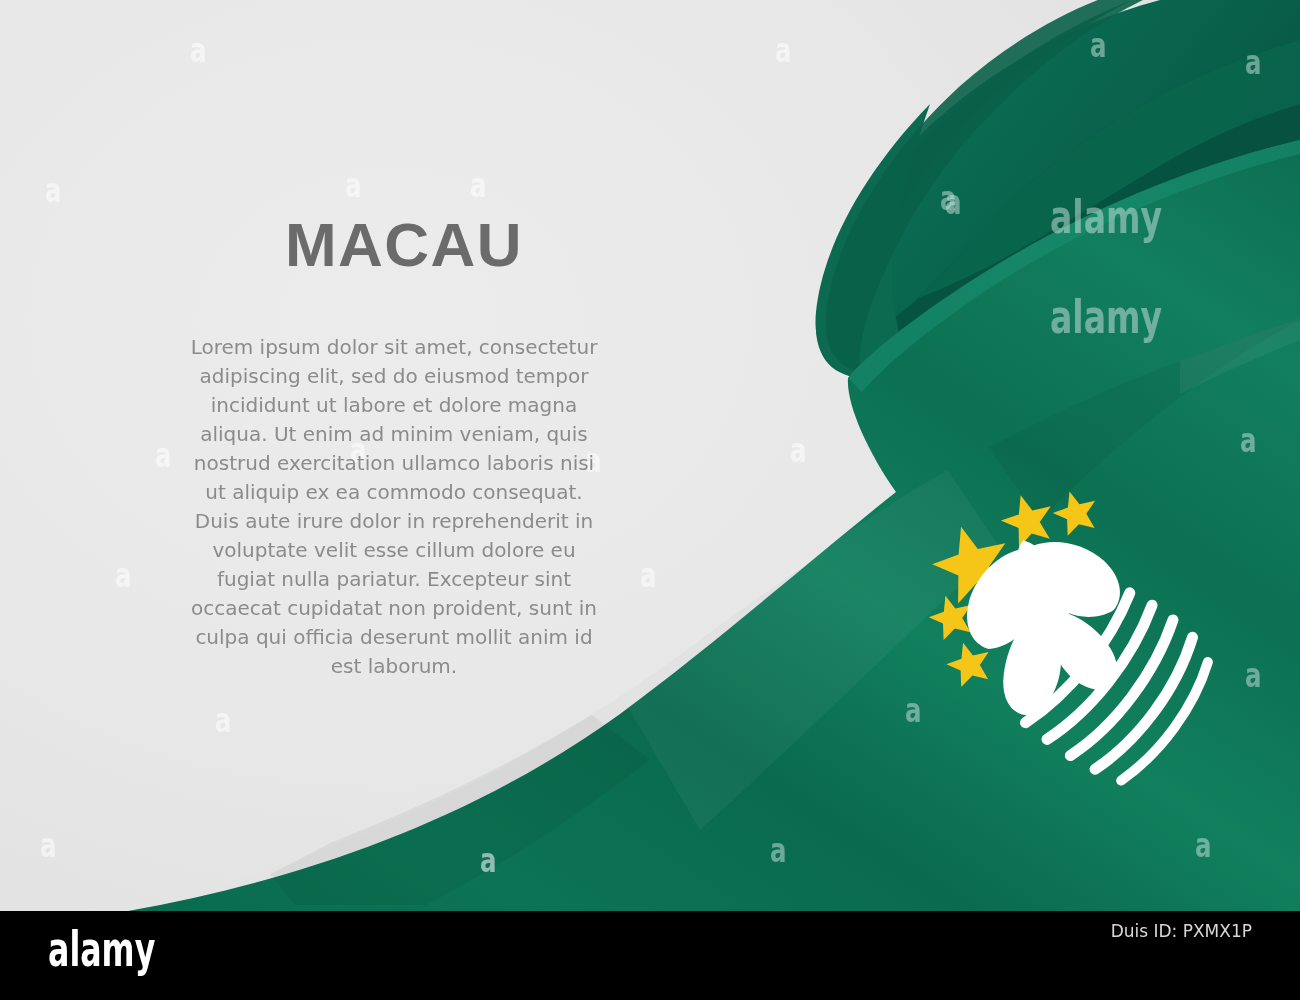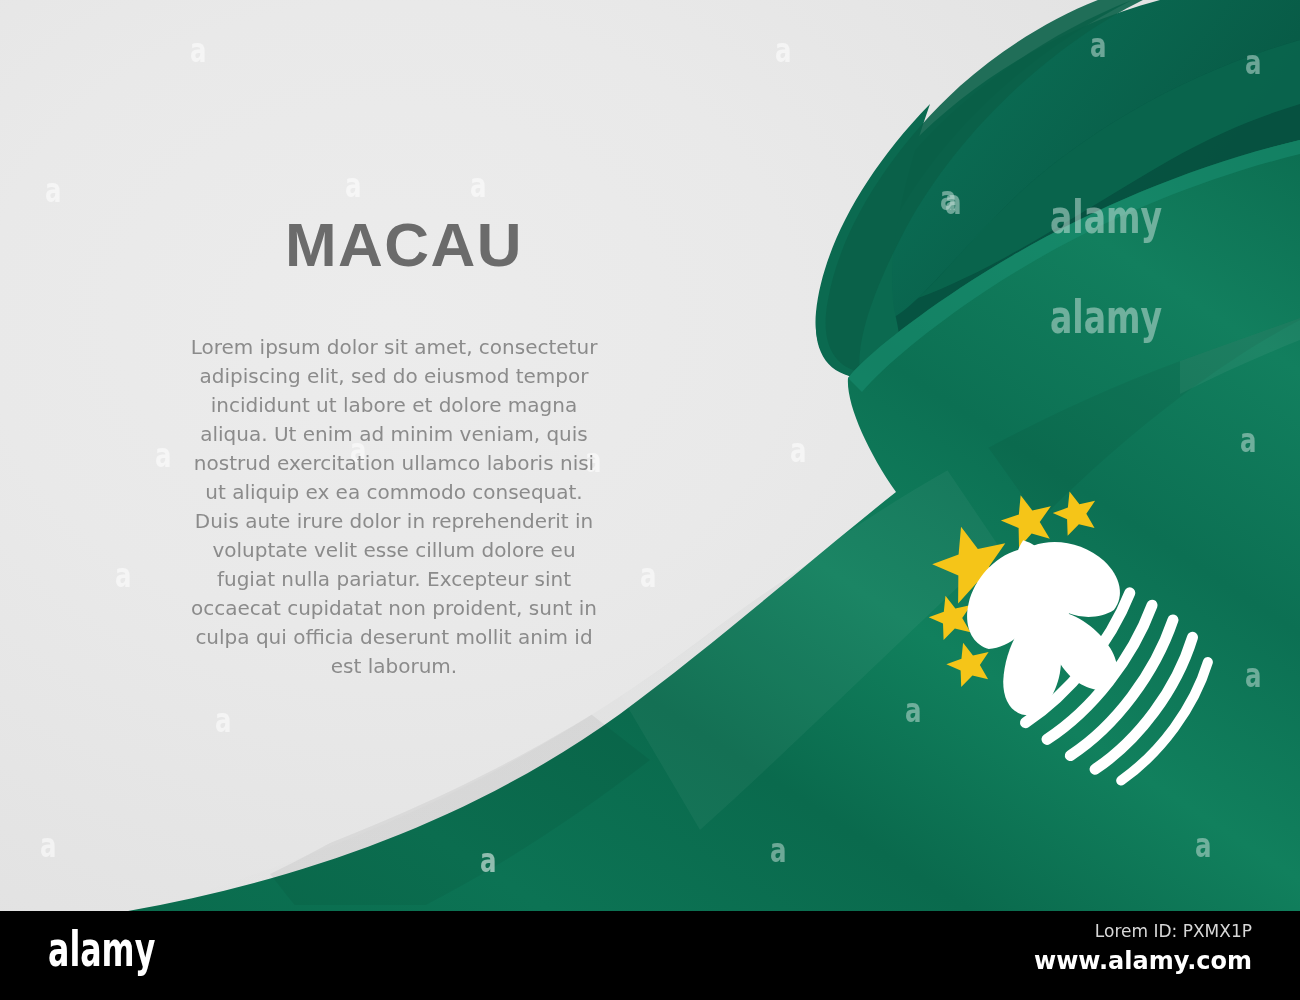--- a/index.html
+++ b/index.html
@@ -321,17 +321,16 @@
 
     <div class="textcol">
       <h1 class="title">MACAU</h1>
       <p class="body-copy">Lorem ipsum dolor sit amet, consectetur adipiscing elit, sed do eiusmod tempor incididunt ut labore et dolore magna aliqua. Ut enim ad minim veniam, quis nostrud exercitation ullamco laboris nisi ut aliquip ex ea commodo consequat. Duis aute irure dolor in reprehenderit in voluptate velit esse cillum dolore eu fugiat nulla pariatur. Excepteur sint occaecat cupidatat non proident, sunt in culpa qui officia deserunt mollit anim id est laborum.</p>
     </div>
 
   </div>
 
   <div class="footer">
     <div class="footer-logo">alamy</div>
-    <div class="footer-id">Lorem ID: PXMX1P</div>
-    <div class="footer-url">www.alamy.com</div>
+    <div class="footer-id">Duis ID: PXMX1P</div>
   </div>
 
 </div>
 
 </body></html>

